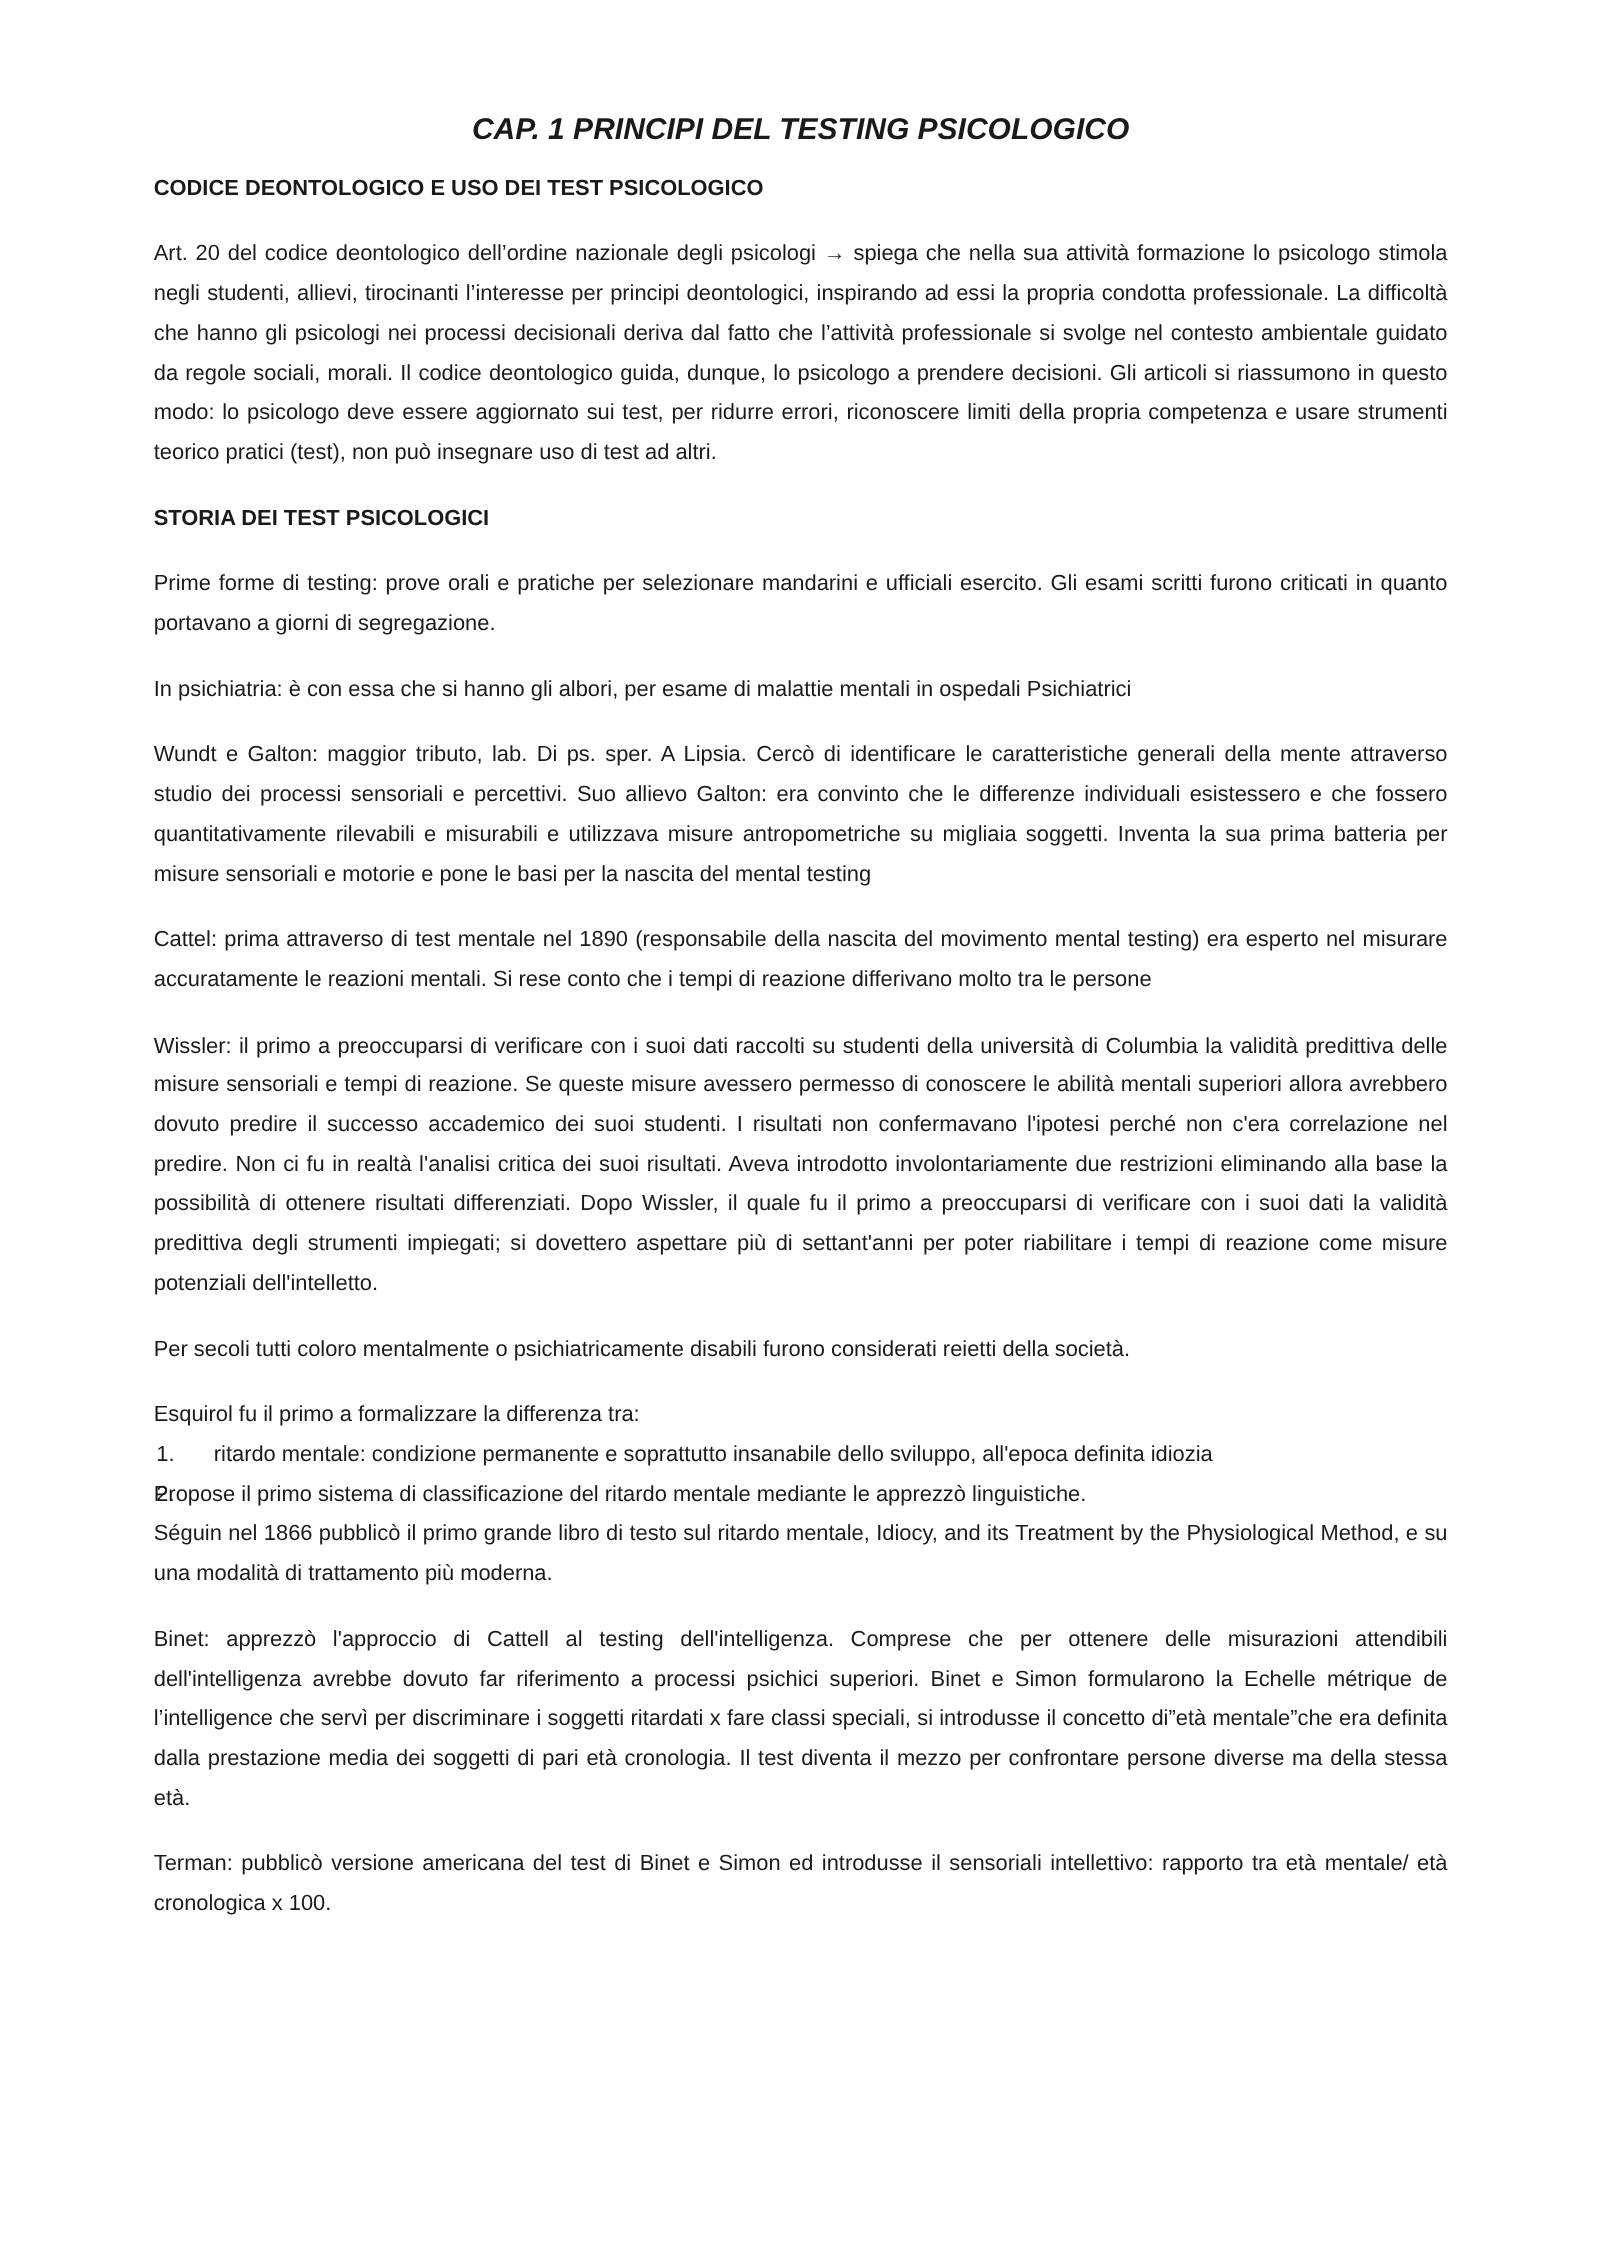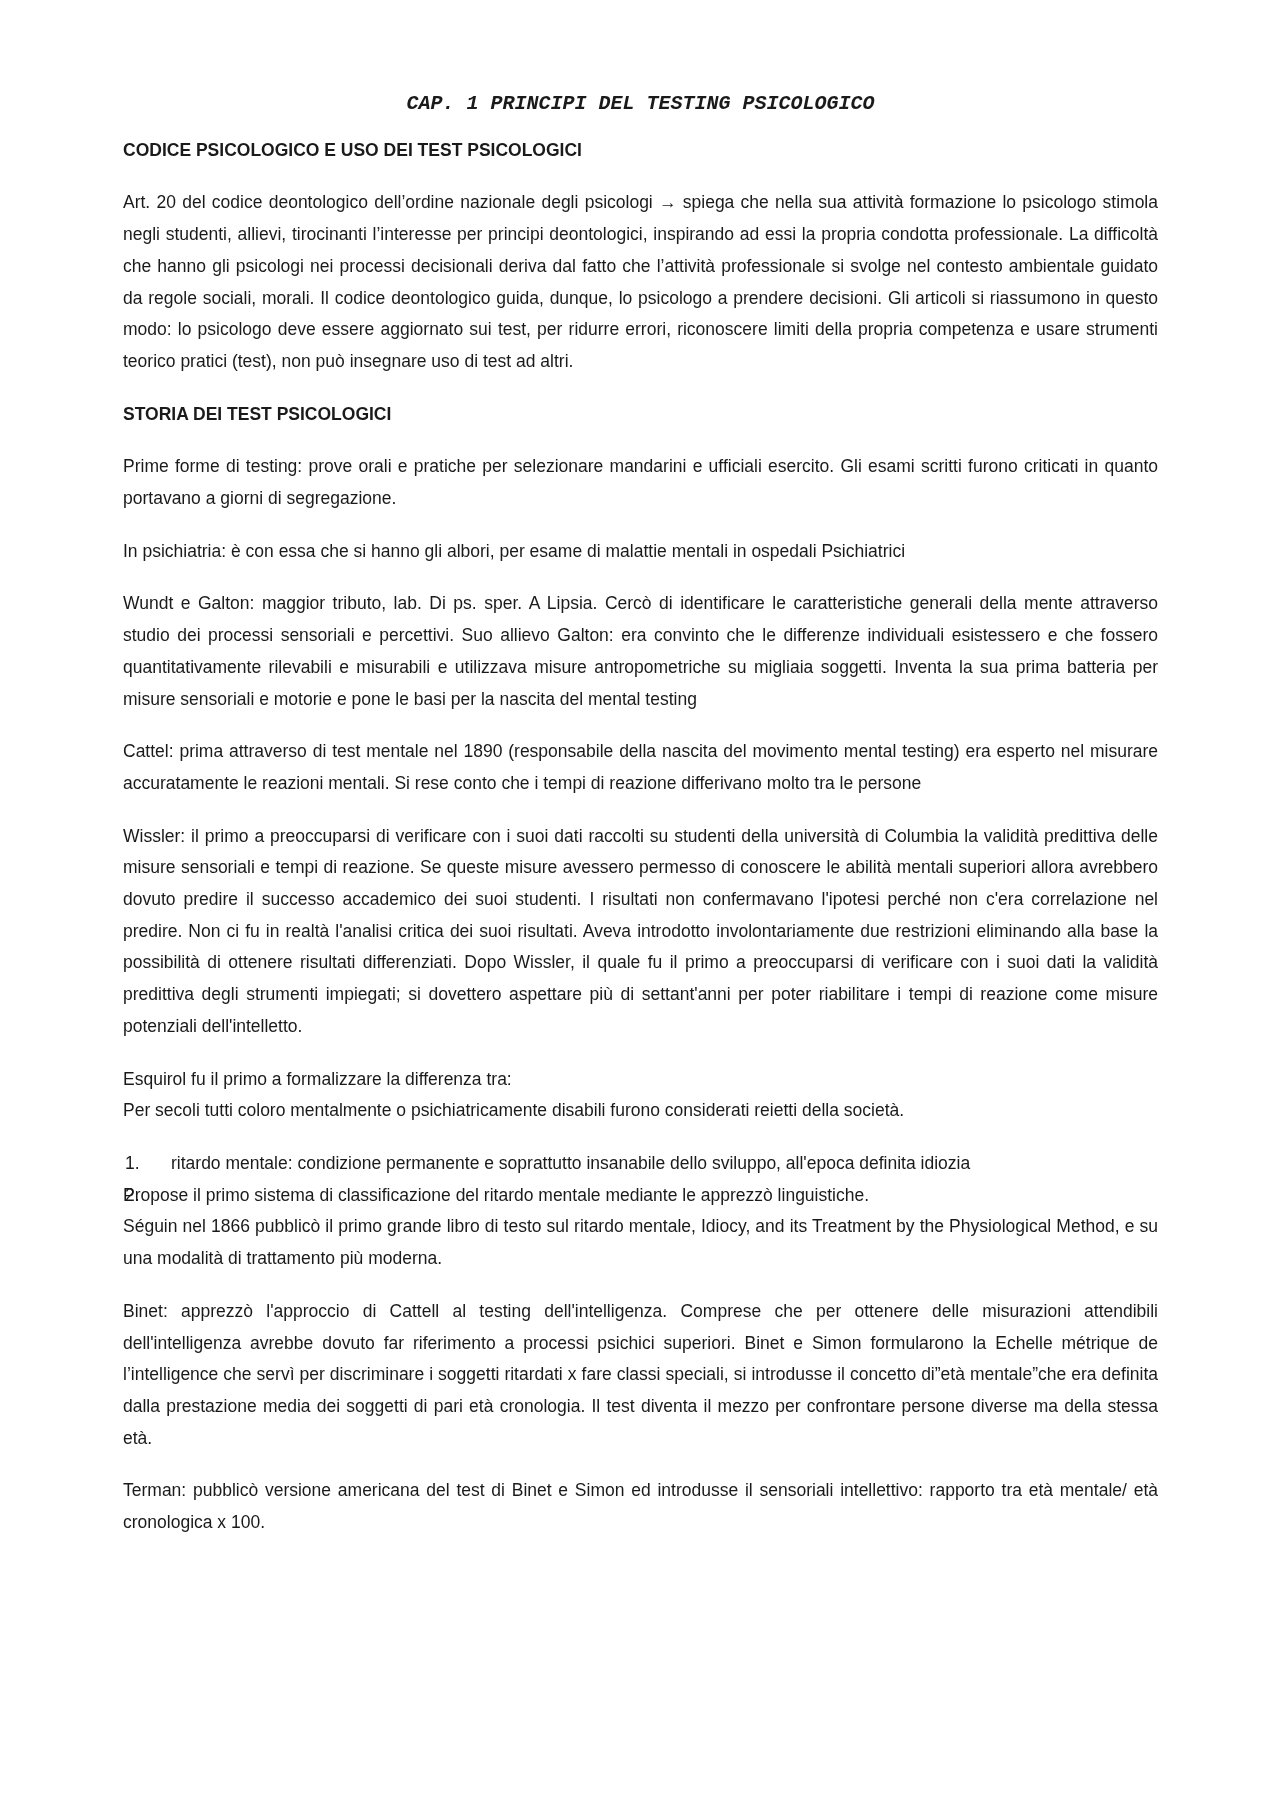--- a/index.html
+++ b/index.html
@@ -13,23 +13,22 @@
     padding: 88px 122px 0 123px;
     font-family: "Liberation Sans", sans-serif;
     font-size: 17.5px;
     line-height: 31.7px;
     overflow: hidden;
   }
   .doc-title {
     text-align: center;
     font-weight: bold;
     font-style: italic;
-    font-size: 20px;
+    font-size: 24px;
     margin: 0 0 15px 0;
-    font-family: Liberation Mono, monospace;
   }
   .heading {
     font-weight: bold;
     margin: 0 0 21px 0;
   }
   p.para {
     margin: 0 0 21px 0;
     text-align: justify;
   }
   p.tight { margin-bottom: 0; }
@@ -50,39 +49,39 @@
     top: 0;
   }
 </style>
 </head>
 <body>
 
 <div class="page">
 
   <div class="doc-title">CAP. 1 PRINCIPI DEL TESTING PSICOLOGICO</div>
 
-  <div class="heading">CODICE PSICOLOGICO E USO DEI TEST PSICOLOGICI</div>
+  <div class="heading">CODICE DEONTOLOGICO E USO DEI TEST PSICOLOGICO</div>
 
   <p class="para"><span>Art. 20 del codice deontologico dell’ordine nazionale degli psicologi </span><span>→</span><span> spiega che nella sua attività formazione lo psicologo stimola negli studenti, allievi, tirocinanti l’interesse per principi deontologici, inspirando ad essi la propria condotta professionale. La difficoltà che hanno gli psicologi nei processi decisionali deriva dal fatto che l’attività professionale si svolge nel contesto ambientale guidato da regole sociali, morali. Il codice deontologico guida, dunque, lo psicologo a prendere decisioni. Gli articoli si riassumono in questo modo: lo psicologo deve essere aggiornato sui test, per ridurre errori, riconoscere limiti della propria competenza e usare strumenti teorico pratici (test), non può insegnare uso di test ad altri.</span></p>
 
   <div class="heading">STORIA DEI TEST PSICOLOGICI</div>
 
   <p class="para"><span>Prime forme di testing: prove orali e pratiche per selezionare mandarini e ufficiali esercito. Gli esami scritti furono criticati in quanto portavano a giorni di segregazione.</span></p>
 
   <p class="para"><span>In psichiatria: è con essa che si hanno gli albori, per esame di malattie mentali in ospedali Psichiatrici</span></p>
 
   <p class="para"><span class="b">Wundt e Galton:</span><span> maggior tributo, lab. Di ps. sper. A Lipsia. Cercò di identificare le caratteristiche generali della mente attraverso studio dei processi sensoriali e percettivi. Suo allievo Galton: era convinto che le differenze individuali esistessero e che fossero quantitativamente rilevabili e misurabili e utilizzava misure antropometriche su migliaia soggetti. Inventa la sua prima batteria per misure sensoriali e motorie e pone le basi per la nascita del mental testing</span></p>
 
   <p class="para"><span class="b">Cattel</span><span>: prima attraverso di </span><span class="b">test mentale</span><span> nel 1890 (responsabile della nascita del movimento mental testing) era esperto nel misurare accuratamente le reazioni mentali. Si rese conto che i tempi di reazione differivano molto tra le persone</span></p>
 
   <p class="para"><span class="b">Wissler</span><span>: il primo a preoccuparsi di verificare con i suoi dati raccolti su </span><span class="b">studenti</span><span> della università di Columbia la validità predittiva delle misure sensoriali e tempi di reazione. Se queste misure avessero permesso di conoscere le abilità mentali superiori allora avrebbero dovuto predire il successo accademico dei suoi studenti. I risultati non confermavano l'ipotesi perché non c'era correlazione nel predire. Non ci fu in realtà l'analisi critica dei suoi risultati. Aveva introdotto involontariamente due restrizioni eliminando alla base la possibilità di ottenere risultati differenziati. Dopo Wissler, il quale fu il primo a preoccuparsi di verificare con i suoi dati la validità predittiva degli strumenti impiegati; si dovettero aspettare più di settant'anni per poter riabilitare i tempi di reazione come misure potenziali dell'intelletto.</span></p>
 
+  <p class="para"><span>Per secoli tutti coloro mentalmente o psichiatricamente disabili furono considerati reietti della società.</span></p>
+
   <p class="para tight"><span class="b">Esquirol</span><span> fu il primo a formalizzare la differenza tra:</span></p>
-
-  <p class="para"><span>Per secoli tutti coloro mentalmente o psichiatricamente disabili furono considerati reietti della società.</span></p>
 
   <ol class="wlist">
     <li>
       <span class="marker">1.</span>
       <span><span class="b">ritardo mentale</span><span>: condizione permanente e soprattutto insanabile dello sviluppo, all'epoca definita idiozia</span></span>
     </li>
     <li>
       <span class="marker">2.</span>
     </li>
   </ol>

